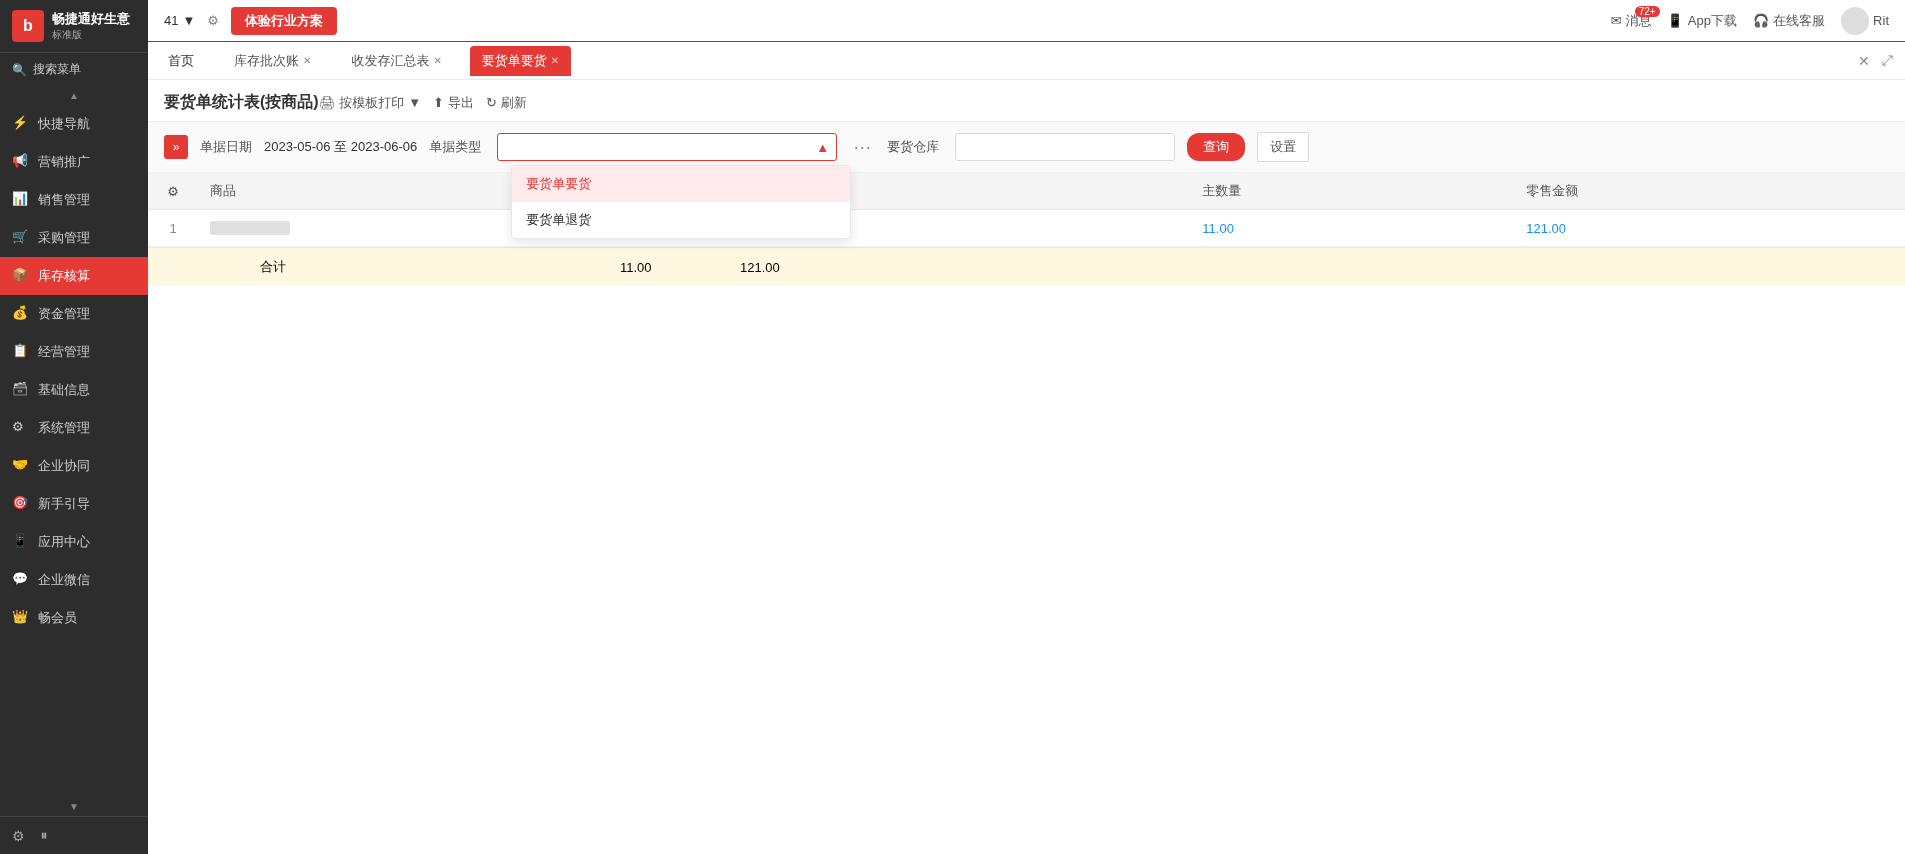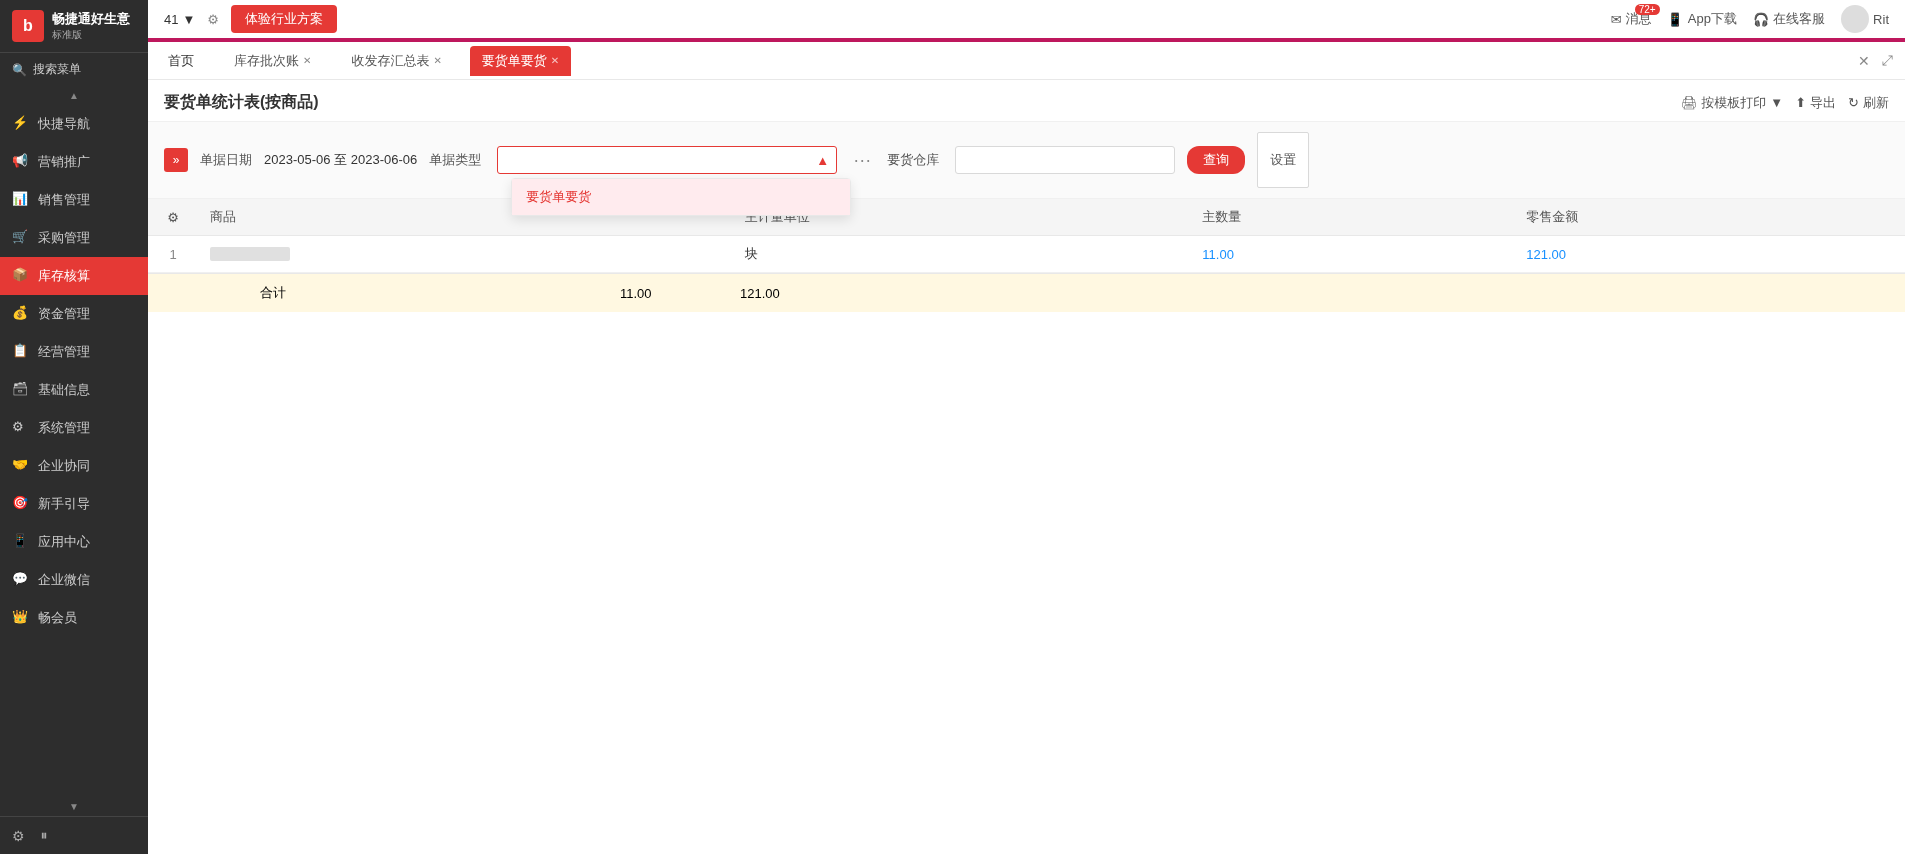--- a/index.html
+++ b/index.html
@@ -96,21 +96,21 @@
       overflow: hidden;
     }
 
     
     .top-header {
       background: #fff;
       display: flex;
       align-items: center;
       padding: 0 16px;
       height: 42px;
-      border-bottom: 4px solid #be185d;
+      border-bottom: 1px solid #be185d;
       gap: 12px;
       justify-content: space-between;
     }
     .header-left {
       display: flex;
       align-items: center;
       gap: 12px;
     }
     .store-selector {
       display: flex;
@@ -122,20 +122,21 @@
     }
     .settings-icon { color: #888; cursor: pointer; }
     .trial-btn {
       background: #e53935;
       color: #fff;
       border: none;
       padding: 5px 14px;
       border-radius: 4px;
       cursor: pointer;
       font-size: 13px;
+      font-weight: bold;
     }
     .header-right {
       display: flex;
       align-items: center;
       gap: 16px;
       color: #555;
       font-size: 13px;
     }
     .header-right .icon-group {
       display: flex;
@@ -211,21 +212,20 @@
     .page-container {
       background: #fff;
       margin: 0;
       min-height: 100%;
     }
 
     
     .page-header {
       display: flex;
       align-items: center;
-      justify-content: space-between;
       padding: 12px 16px 8px;
       border-bottom: 1px solid #f0f0f0;
     }
     .page-title {
       font-size: 16px;
       font-weight: bold;
       color: #333;
     }
     .page-actions {
       display: flex;
@@ -379,21 +379,21 @@
       border: none;
       padding: 5px 16px;
       border-radius: 12px;
       cursor: pointer;
       font-size: 13px;
     }
     .settings-filter-btn {
       background: #fff;
       color: #555;
       border: 1px solid #d9d9d9;
-      padding: 18px 12px;
+      padding: 5px 12px;
       border-radius: 2px;
       cursor: pointer;
       font-size: 13px;
     }
 
     
     .table-container {
       padding: 0;
     }
     .data-table {
@@ -624,20 +624,21 @@
         </div>
 
         <div class="filter-group">
           <span class="filter-label">单据类型</span>
           <div class="type-dropdown-wrapper">
             <input type="text" class="type-input" value="" style="">
             <span class="type-dropdown-arrow">▲</span>
             
             <div class="dropdown-menu">
               <div class="dropdown-item selected">要货单要货</div>
+              <div class="dropdown-item">要货单退货</div>
             </div>
           </div>
         </div>
 
         <span class="more-filter-btn">···</span>
 
         <div class="filter-group">
           <span class="filter-label">要货仓库</span>
           <input type="text" class="warehouse-input" value="" style="">
         </div>

